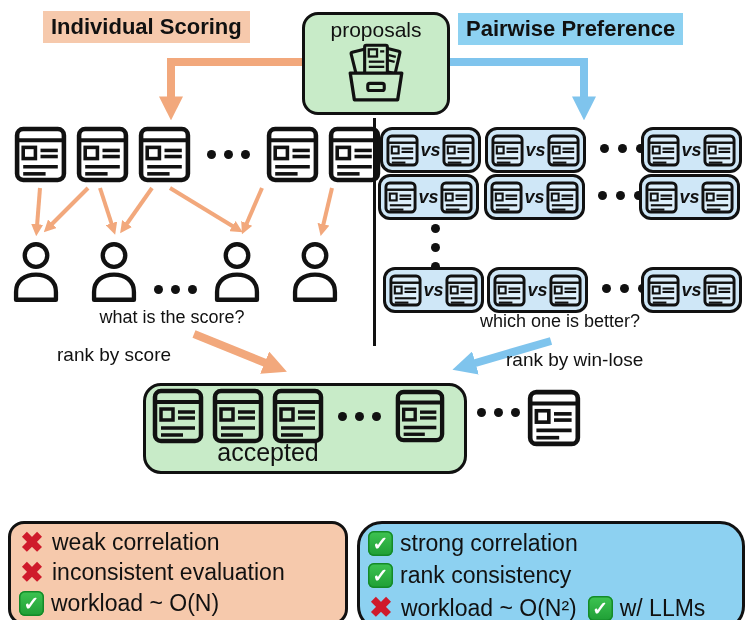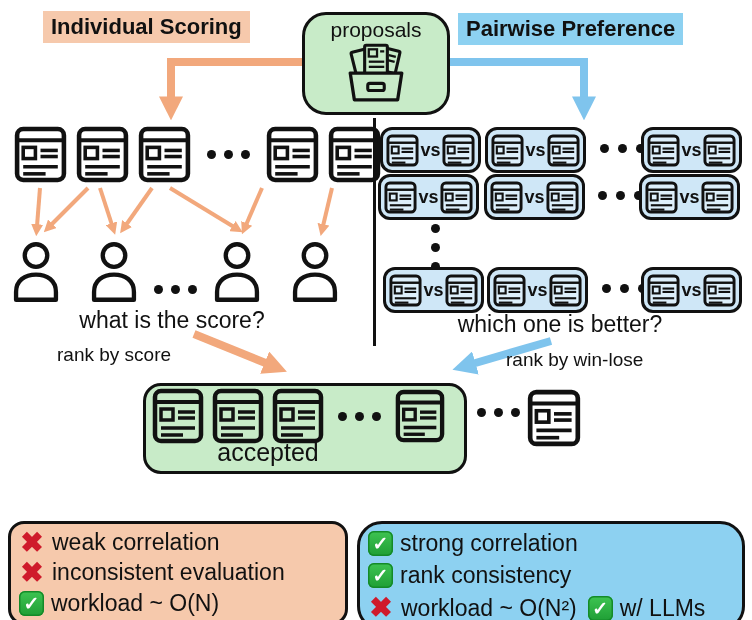--- a/index.html
+++ b/index.html
@@ -14,45 +14,45 @@
   .s-o{stroke:var(--orange-arrow);fill:none;}
   .s-b{stroke:var(--blue-arrow);fill:none;}
   .w8{stroke-width:8;}
   .w4{stroke-width:4;}
   .fill-o{fill:var(--orange-arrow);}
   .fill-b{fill:var(--blue-arrow);}
   .hl{position:absolute;font-weight:bold;font-size:22px;padding:3px 8px;white-space:nowrap;}
   #hdr-left{left:43px;top:11px;background:var(--peach);}
   #hdr-right{left:458px;top:13px;background:var(--blue);}
   .proposals-box{position:absolute;left:302px;top:12px;width:142px;height:97px;
-    background:var(--green);border:3px solid var(--ink);border-radius:24px;
+    background:var(--green);border:3px solid var(--ink);border-radius:16px;
     display:flex;flex-direction:column;align-items:center;}
   .proposals-label{font-size:21px;line-height:1.1;margin-top:3px;}
   .vline{position:absolute;left:373px;top:118px;width:3px;height:228px;background:var(--ink);}
   .docs-row{position:absolute;left:14px;top:126px;display:flex;align-items:center;gap:9px;}
   .bigdoc{width:53px;height:57px;display:block;}
   .doc-white{color:#ffffff;}
   .doc-green{color:var(--green);}
   .dots{display:flex;align-items:center;gap:8px;margin:0 7px;}
   .dot{width:9px;height:9px;border-radius:50%;background:var(--ink);}
   .vdots{position:absolute;left:431px;top:224px;display:flex;flex-direction:column;gap:10px;}
   .persons-row{position:absolute;left:10px;top:238px;display:flex;align-items:flex-end;}
   .person{width:52px;height:68px;display:block;}
   .person+.person{margin-left:26px;}
   .persons-row .dots{margin:0 14px 12px 14px;}
   .person-last{margin-left:24px;}
-  .question{position:absolute;font-size:23px;text-align:center;white-space:nowrap;}
+  .question{position:absolute;font-size:18px;text-align:center;white-space:nowrap;}
   #q-left{left:40px;top:307px;width:264px;}
   #q-right{left:420px;top:311px;width:280px;}
   .rank-label{position:absolute;font-size:19px;white-space:nowrap;}
   #rank-left{left:57px;top:344px;}
   #rank-right{left:506px;top:349px;}
   .pair{position:absolute;width:101px;height:46px;box-sizing:border-box;
     background:var(--pair-blue);border:3px solid var(--ink);border-radius:12px;
-    display:flex;align-items:center;justify-content:center;padding:0 2px;}
+    display:flex;align-items:center;justify-content:center;padding:0 2px;font-style:italic;}
   .minidoc{width:33px;height:33px;display:block;color:var(--mini-doc-blue);}
   .vs{font-size:18px;font-weight:600;line-height:1;margin:0 1px;}
   .pair-dots{position:absolute;display:flex;gap:9px;}
   .accepted-box{position:absolute;left:143px;top:383px;width:318px;height:85px;
     background:var(--green);border:3px solid var(--ink);border-radius:18px;}
   .accepted-docs{position:absolute;left:152px;top:387px;display:flex;align-items:center;gap:8px;}
   .accepted-docs .bigdoc{width:52px;height:58px;}
   .accepted-docs .dots{margin:0 6px;}
   .bigdoc.small{width:50px;height:54px;}
   #accepted-label{position:absolute;left:178px;top:438px;width:180px;text-align:center;font-size:25px;}

